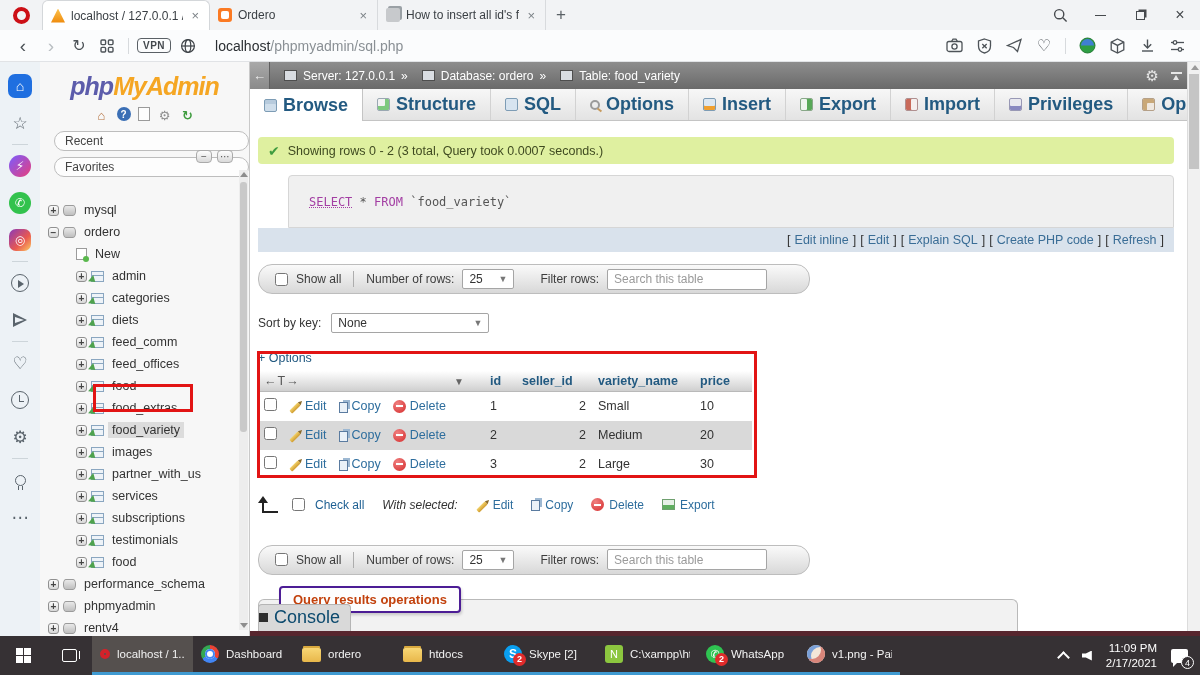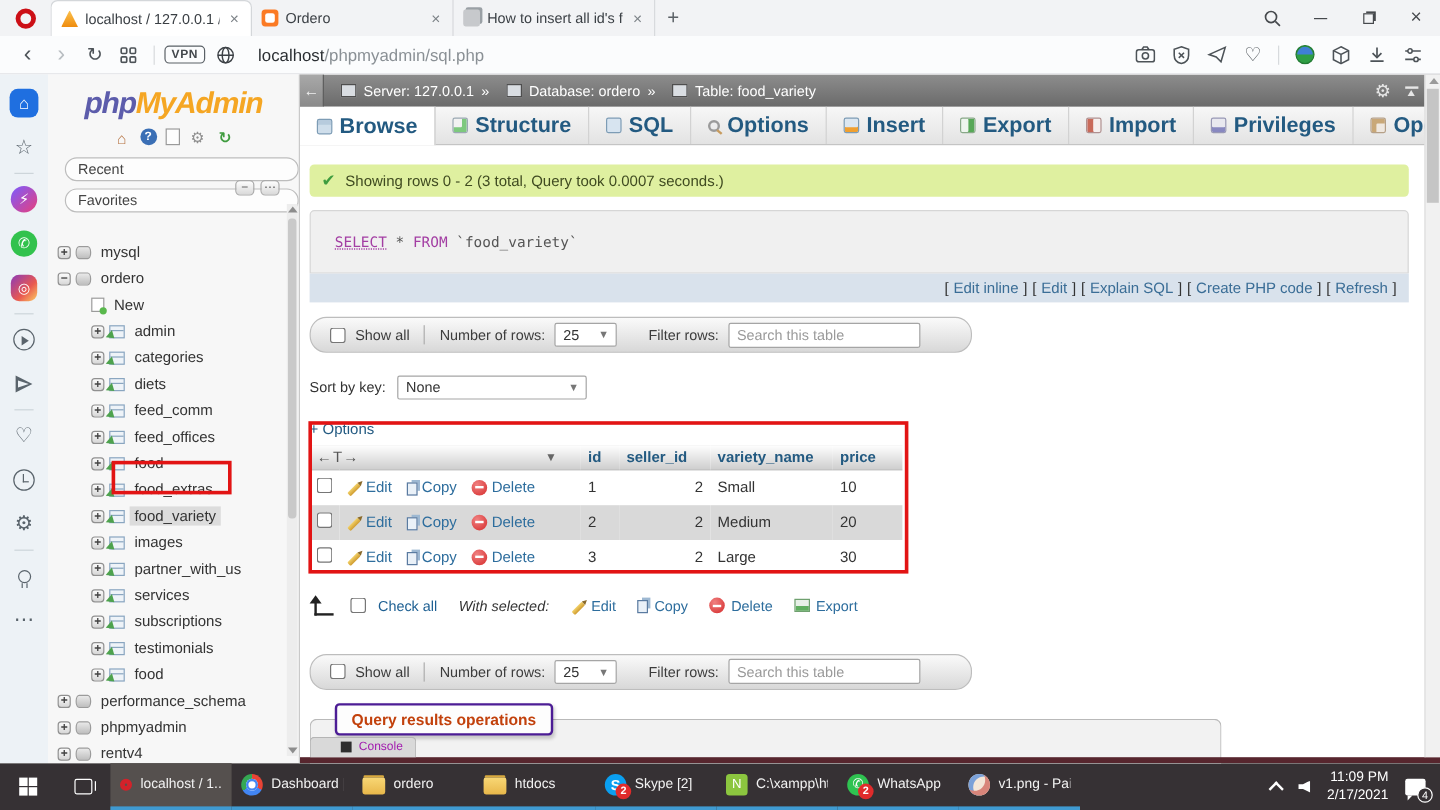--- a/index.html
+++ b/index.html
@@ -109,21 +109,21 @@
   .tic.insert { background:#dce7f1; border:1px solid #7d9cb5; box-shadow:inset 0 -4px 0 #f0a030; }
   .tic.exportg { background:#eef5ee; border:1px solid #88a888; box-shadow:inset -5px 0 0 #57a857; }
   .tic.importr { background:#f5efee; border:1px solid #b09090; box-shadow:inset 5px 0 0 #c96a5a; }
   .tic.priv { background:#e8e8ef; border:1px solid #9898b5; box-shadow:inset 0 -4px 0 #8888c0; }
   .tic.ops { background:#efe8e0; border:1px solid #b5a088; box-shadow:inset 4px 4px 0 #c9a878; }
   .moretri { width:0; height:0; border-left:5px solid transparent; border-right:5px solid transparent; border-top:7px solid #235a81; }
 
   .content { padding:16px 26px 0 8px; position:relative; }
   .success { background:#dff0a0; border-radius:4px; height:27px; display:flex; align-items:center; gap:8px; padding:0 10px; color:#3f4a20; font-size:12.5px; }
   .okmark { color:#3f9c3f; font-weight:bold; font-size:14px; }
-  .sqlbox { margin-top:11px; background:#f0f0f0; border:1px solid #d6d6d6; border-radius:4px 4px 0 0; height:53px; display:flex; align-items:center; padding-left:20px; font-family:"DejaVu Sans Mono",monospace; font-size:12px; letter-spacing:0; }
+  .sqlbox { margin-top:11px; background:#f0f0f0; border:1px solid #d6d6d6; border-radius:4px 4px 0 0; height:53px; display:flex; align-items:center; padding-left:20px; font-family:"DejaVu Sans Mono",monospace; font-size:12px; letter-spacing:0;margin-left:30px; }
   .kw { color:#a33ea3; }
   .kw.u { text-decoration:underline dotted; }
   .sqltxt { color:#555; }
   .sqllinks { background:#d9e2ec; height:24px; display:flex; align-items:center; justify-content:flex-end; gap:4px; padding-right:10px; font-size:12.5px; }
   .sqllinks a { color:#3a6d96; text-decoration:none; }
   .bk { color:#333; }
 
   .gtoolbar { margin-top:12px; width:552px; height:30px; border:1px solid #bdbdbd; border-radius:14px; background:linear-gradient(#fafafa,#d8d8d8); display:flex; align-items:center; gap:8px; padding:0 16px; color:#3c3c3c; }
   .gtoolbar .tsep { width:1px; height:16px; background:#adadad; margin:0 4px; }
   .fakesel { background:#fff; border:1px solid #a5a5a5; border-radius:2px; height:20px; display:flex; align-items:center; justify-content:space-between; padding:0 6px; color:#333; }
@@ -162,21 +162,21 @@
   .lhead { position:absolute; left:0px; top:-1px; border-left:5px solid transparent; border-right:5px solid transparent; border-bottom:7px solid #222; }
   .withsel .wlbl { font-style:italic; color:#333; margin:0 10px; }
   .withsel a { color:#2d6d9d; text-decoration:none; display:flex; align-items:center; gap:5px; margin-right:10px; }
   .checkall { color:#1d5f92; margin-left:2px; }
 
   .qops { margin-top:26px; }
   .fieldset-ops { margin-top:24px; width:760px; border:1px solid #b9b9b9; border-bottom:none; border-radius:6px 6px 0 0; background:#f2f2f2; height:60px; position:relative; }
   .legendbox { position:absolute; left:20px; top:-14px; background:#fdfdfd; border:2px solid #4c1d95; border-radius:4px; box-shadow:1px 2px 3px rgba(0,0,0,.18); padding:4px 12px; font-weight:bold; color:#c2410c; font-size:13px; }
   .oplinks { position:absolute; left:14px; top:36px; display:flex; align-items:center; gap:6px; font-size:12.5px; }
   .oplinks a { color:#2d6d9d; text-decoration:none; margin-right:12px; display:flex; align-items:center; gap:5px; }
-  .consoletab { position:absolute; left:8px; bottom:5px; background:#d9d9d9; border:1px solid #b5b5b5; border-bottom:none; border-radius:4px 4px 0 0; padding:2px 10px 3px 25px; display:flex; align-items:center; gap:6px; color:#a21caf; font-size:10px; z-index:5; }
+  .consoletab { position:absolute; left:8px; bottom:5px; background:#d9d9d9; border:1px solid #b5b5b5; border-bottom:none; border-radius:4px 4px 0 0; padding:2px 10px 3px 0; display:flex; align-items:center; gap:6px; color:#0c4a6e; font-size:18px; z-index:5; }
   .consq { width:9px; height:9px; background:#2e2e2e; }
   .maroon { position:absolute; left:0; right:0; bottom:0; height:5px; background:#57262e; }
 
   .main-scroll { position:absolute; right:0; top:0; bottom:5px; width:13px; background:#f1f1f1; border-left:1px solid #dcdcdc; }
   .main-thumb { position:absolute; left:1px; right:1px; top:12px; height:95px; background:#c5c5c5; }
   .msarrow { position:absolute; left:3px; top:3px; border-left:4px solid transparent; border-right:4px solid transparent; border-bottom:5px solid #9a9a9a; }
 
   
   .redbox { position:absolute; border:3px solid #e21414; z-index:60; pointer-events:none; }
   .rb-side { left:93px; top:384px; width:100px; height:28px; }

